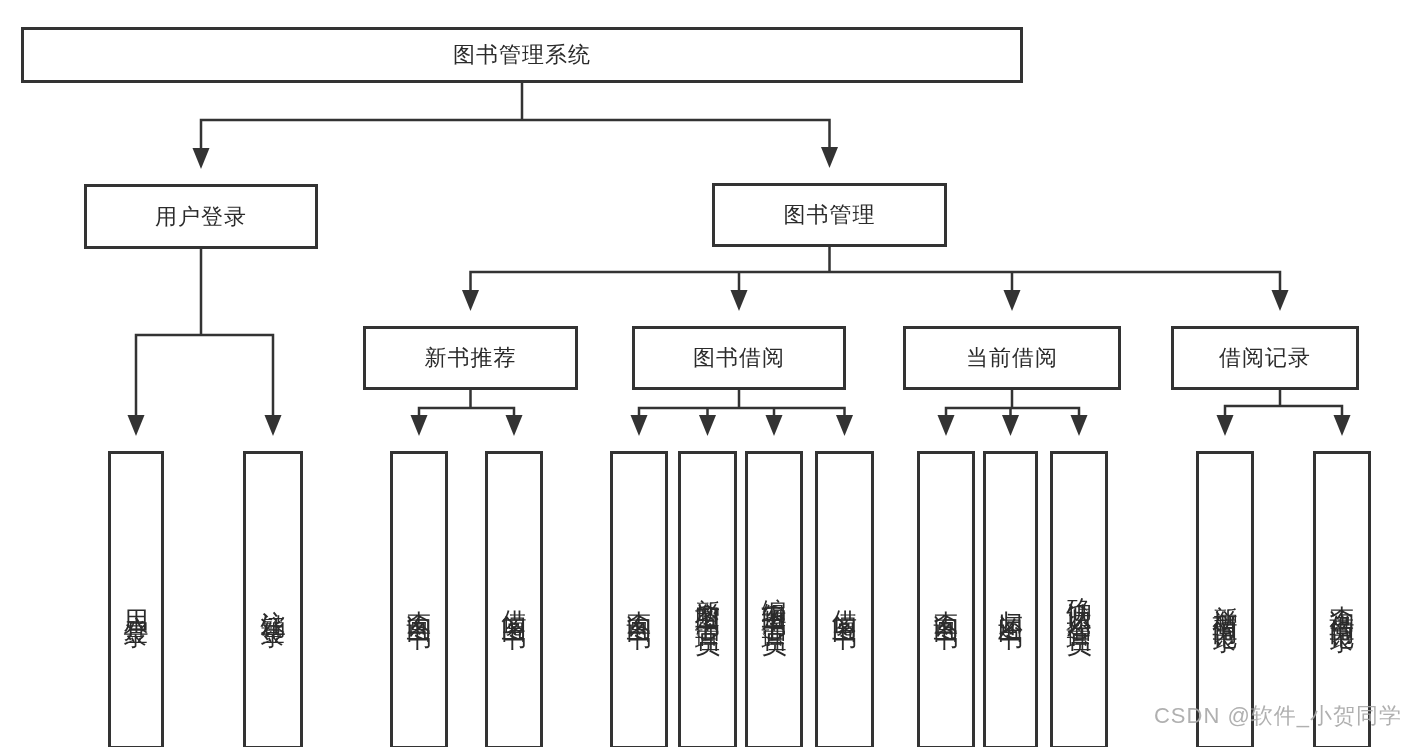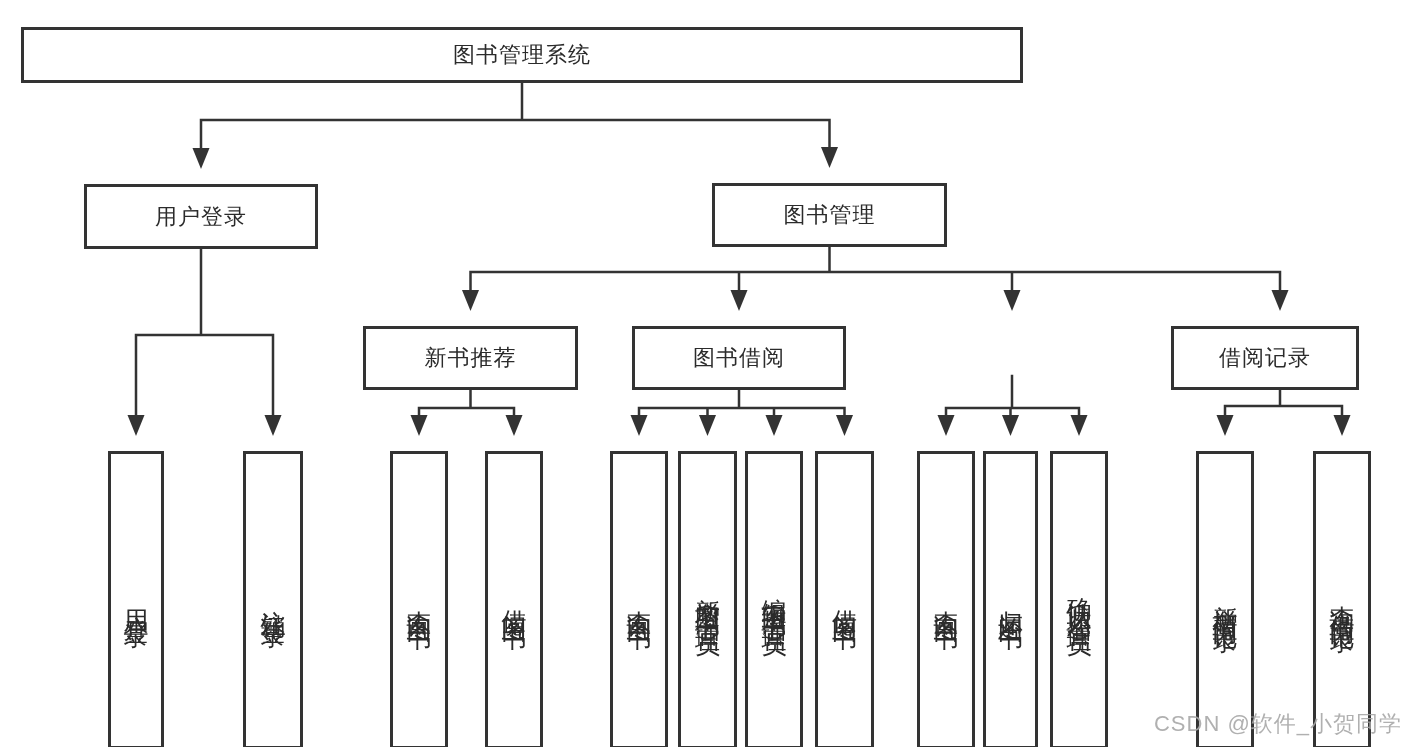--- a/index.html
+++ b/index.html
@@ -31,21 +31,21 @@
   .vbox .lbl{
     writing-mode:vertical-rl;
     text-orientation:mixed;
     letter-spacing:5px;
     white-space:nowrap;
     line-height:1;
   }
   .watermark{
     position:absolute;
     right:3px;
-    bottom:8px;
+    bottom:16px;
     font-size:22px;
     color:var(--watermark);
     opacity:0.9;
     letter-spacing:1px;
     z-index:10;
   }
 </style>
 </head>
 <body>
 
@@ -81,20 +81,23 @@
       </div>
       <div class="box" style="left: 363px; top: 312px; width: 215px; height: 64px;">
         <span class="lbl">新书推荐</span>
       </div>
       <div class="box" style="left: 712px; top: 169px; width: 235px; height: 64px;">
         <span class="lbl">图书管理</span>
       </div>
       <div class="box" style="left: 632px; top: 312px; width: 214px; height: 64px; font-family: Liberation Serif, serif;">
         <span class="lbl">图书借阅</span>
       </div>
+      <div class="box" style="left: 903px; top: 312px; width: 218px; height: 64px;">
+        <span class="lbl">当前借阅</span>
+      </div>
       <div class="box" style="left: 1171px; top: 312px; width: 188px; height: 64px;">
         <span class="lbl">借阅记录</span>
       </div>
       <div class="box vbox" style="left: 108px; top: 437px; width: 56px; height: 298px;">
         <span class="lbl">用户登录</span>
       </div>
       <div class="box vbox" style="left: 243px; top: 437px; width: 60px; height: 298px;">
         <span class="lbl">注销登录</span>
       </div>
       <div class="box vbox" style="left: 390px; top: 437px; width: 58px; height: 298px;">

